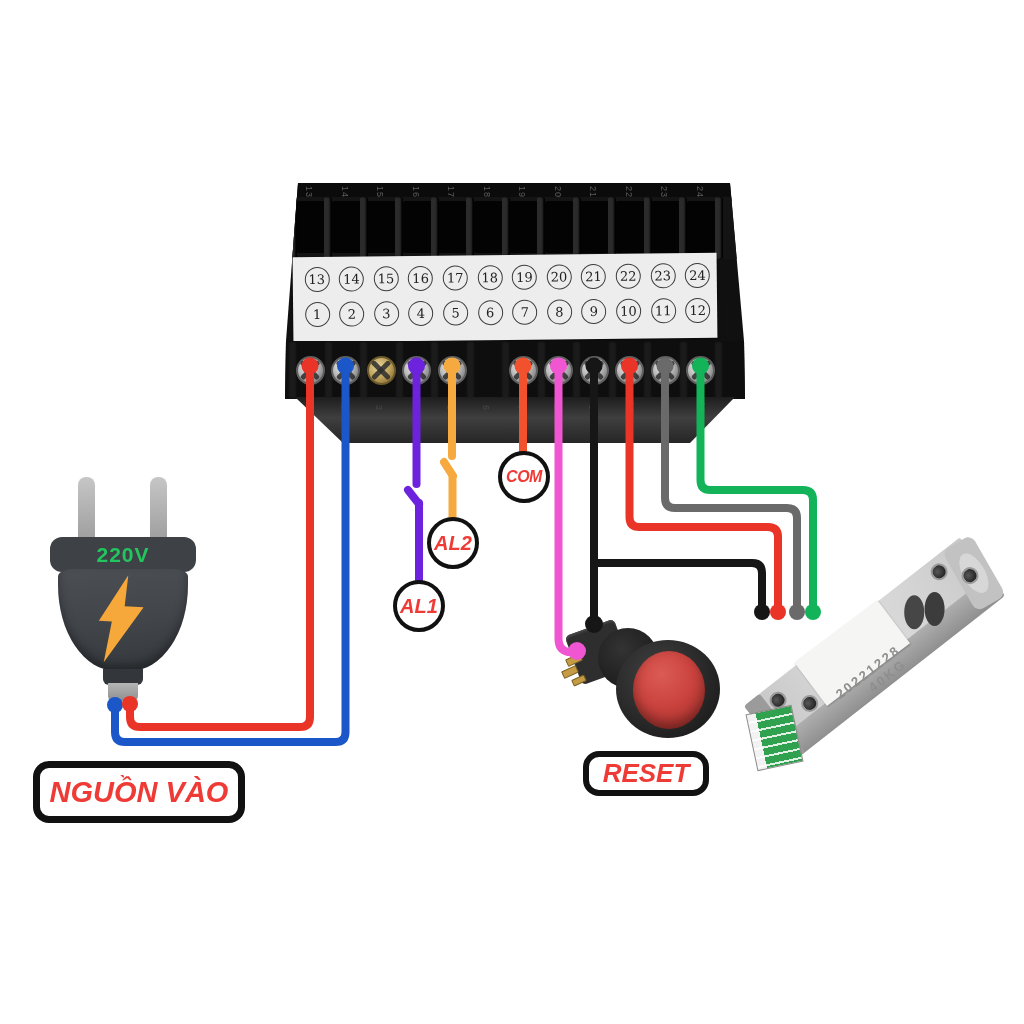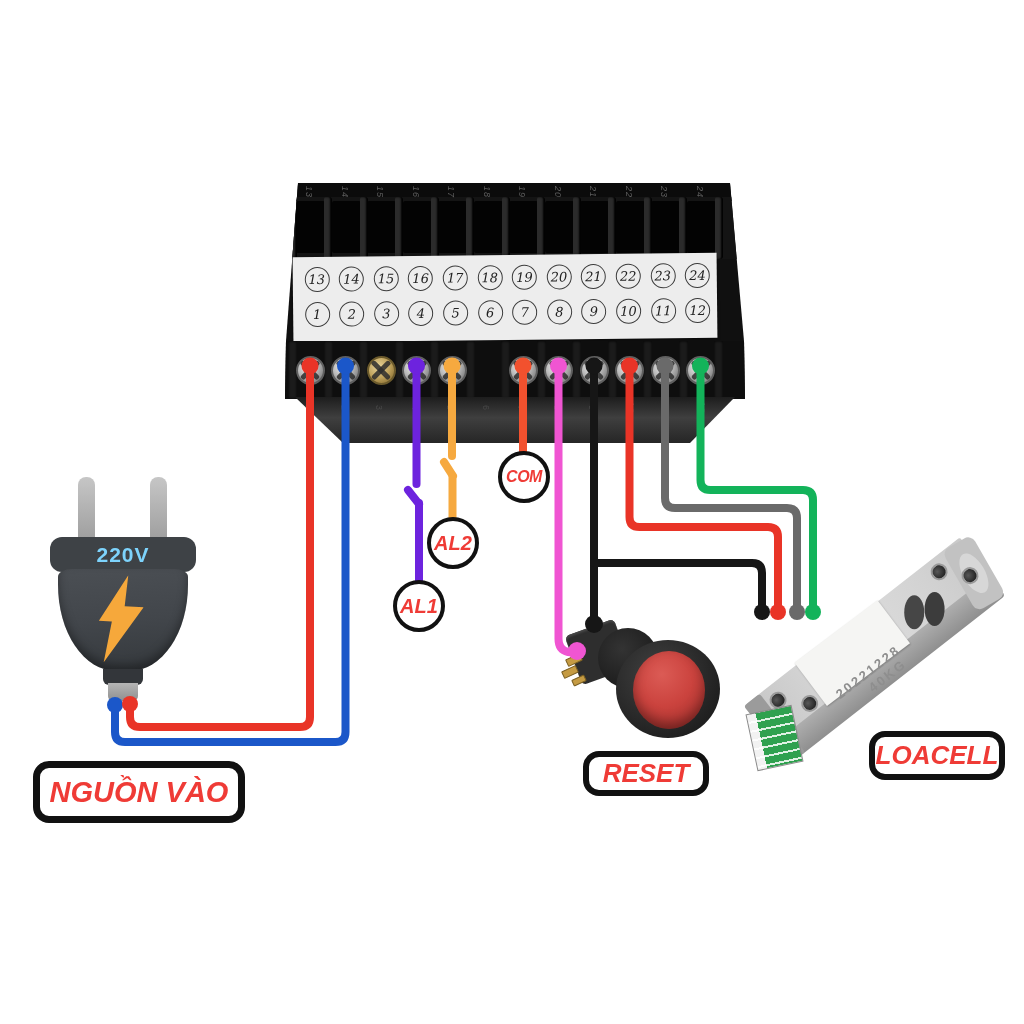--- a/index.html
+++ b/index.html
@@ -2,21 +2,21 @@
 <html><head>
 <meta charset="utf-8">
 <style>
   html,body{margin:0;padding:0;}
   body{font-family:"Liberation Sans",sans-serif;background:#fff;}
   #stage{position:relative;width:1024px;height:1024px;background:#fff;overflow:hidden;}
   #stage *{position:absolute;box-sizing:border-box;}
 
   
   .case{left:285px;top:183px;width:460px;height:216px;background:#101010;
-        clip-path:polygon(13px 0,445px 0,459px 158px,460px 216px,0 216px,1px 158px);font-style:italic;}
+        clip-path:polygon(13px 0,445px 0,459px 158px,460px 216px,0 216px,1px 158px);}
   .case .topbar{left:0;top:0;width:100%;height:18px;background:#0b0b0b;border-bottom:1px solid #1f1f1f;}
   .case .finzone{left:0;top:14px;width:100%;height:62px;background:#141414;}
   .cellslot{top:4px;height:52px;background:#030303;border-radius:2px;}
   .fin{top:0;height:62px;width:8px;background:#2b2b2b;border-radius:2px;box-shadow:inset -2px 0 2px #000;}
   .molded{color:#5d5d5d;font-size:9px;transform:rotate(90deg);letter-spacing:1px;}
   .labelstrip{left:8px;top:72px;width:424px;height:85px;background:#ededed;transform:rotate(-0.6deg);
               box-shadow:0 1px 3px rgba(0,0,0,.6);}
   .cnum{width:25px;height:25px;border:1.6px solid #3c3c3c;border-radius:50%;color:#222;
         font-family:"DejaVu Serif",serif;font-size:13px;display:flex;align-items:center;justify-content:center;}
   .termrow{left:0;top:158px;width:100%;height:58px;background:#0e0e0e;}
@@ -29,21 +29,21 @@
   .screw i.b{transform:translate(-50%,-50%) rotate(-45deg);}
   .base{left:285px;top:397px;width:460px;height:46px;
         background:linear-gradient(180deg,#1d1d1d,#3f3f3f 45%,#262626);
         clip-path:polygon(10px 0,450px 0,405px 46px,58px 46px);}
 
   
   .plug{left:45px;top:475px;width:160px;height:235px;}
   .prong{top:2px;width:17px;height:64px;border-radius:8px 8px 3px 3px;
          background:linear-gradient(180deg,#c6c6c6,#9e9e9e);}
   .plugband{left:5px;top:62px;width:146px;height:35px;background:#3e4246;border-radius:12px;
-            display:flex;align-items:center;justify-content:center;color:#7dd3fc;font-weight:700;
+            display:flex;align-items:center;justify-content:center;color:#22c55e;font-weight:700;
             font-size:21px;letter-spacing:1px;}
   .plugbody{left:13px;top:94px;width:130px;height:102px;
             background:linear-gradient(175deg,#4b4f54 0%,#42464b 50%,#34383c 100%);
             border-radius:14px 14px 58px 58px / 8px 8px 86px 86px;
             box-shadow:inset 0 -6px 10px rgba(0,0,0,.35);}
   .plugneck{left:58px;top:194px;width:40px;height:16px;background:#33363a;border-radius:0 0 6px 6px;}
   .plugtip{left:63px;top:208px;width:30px;height:18px;background:linear-gradient(180deg,#b5b5b5,#8f8f8f);
            border-radius:0 0 5px 5px;}
   .bolt{left:54px;top:100px;width:44px;height:88px;transform:rotate(3deg);}
 
@@ -332,17 +332,14 @@
   <div class="callout small" style="left:498px;top:451px">
     <span>COM</span>
   </div>
 
   <div class="caption cap-reset">
     <span>RESET</span>
   </div>
   <div class="caption cap-power">
     <span>NGUỒN VÀO</span>
   </div>
-  <div class="caption cap-loadcell">
-    <span>LOACELL</span>
-  </div>
 
 </div>
 
 </body></html>

